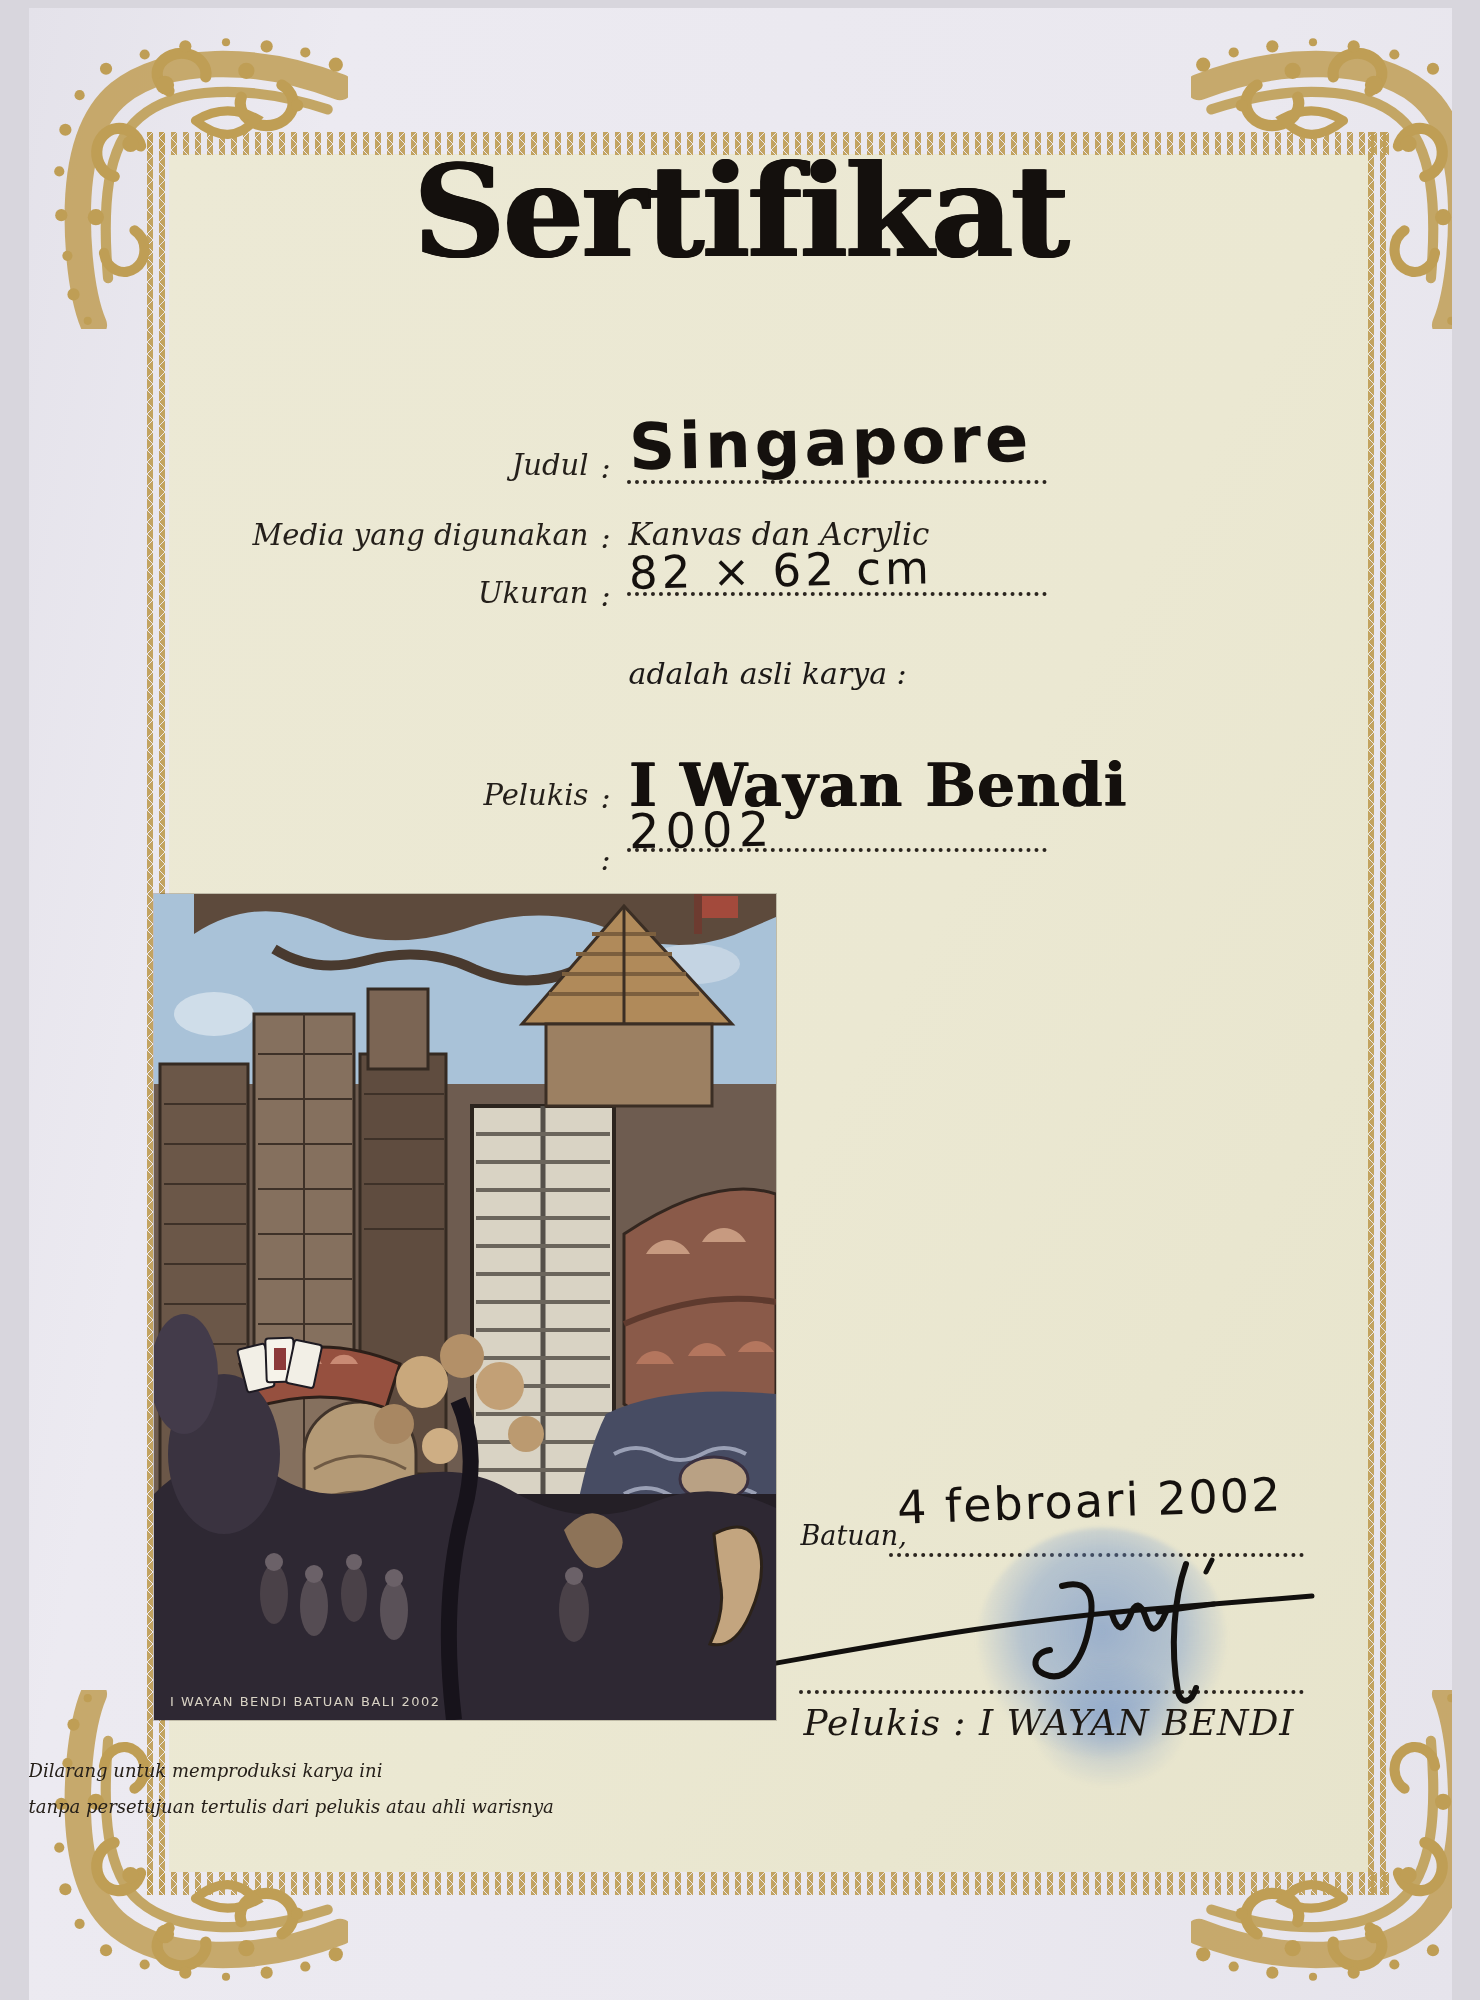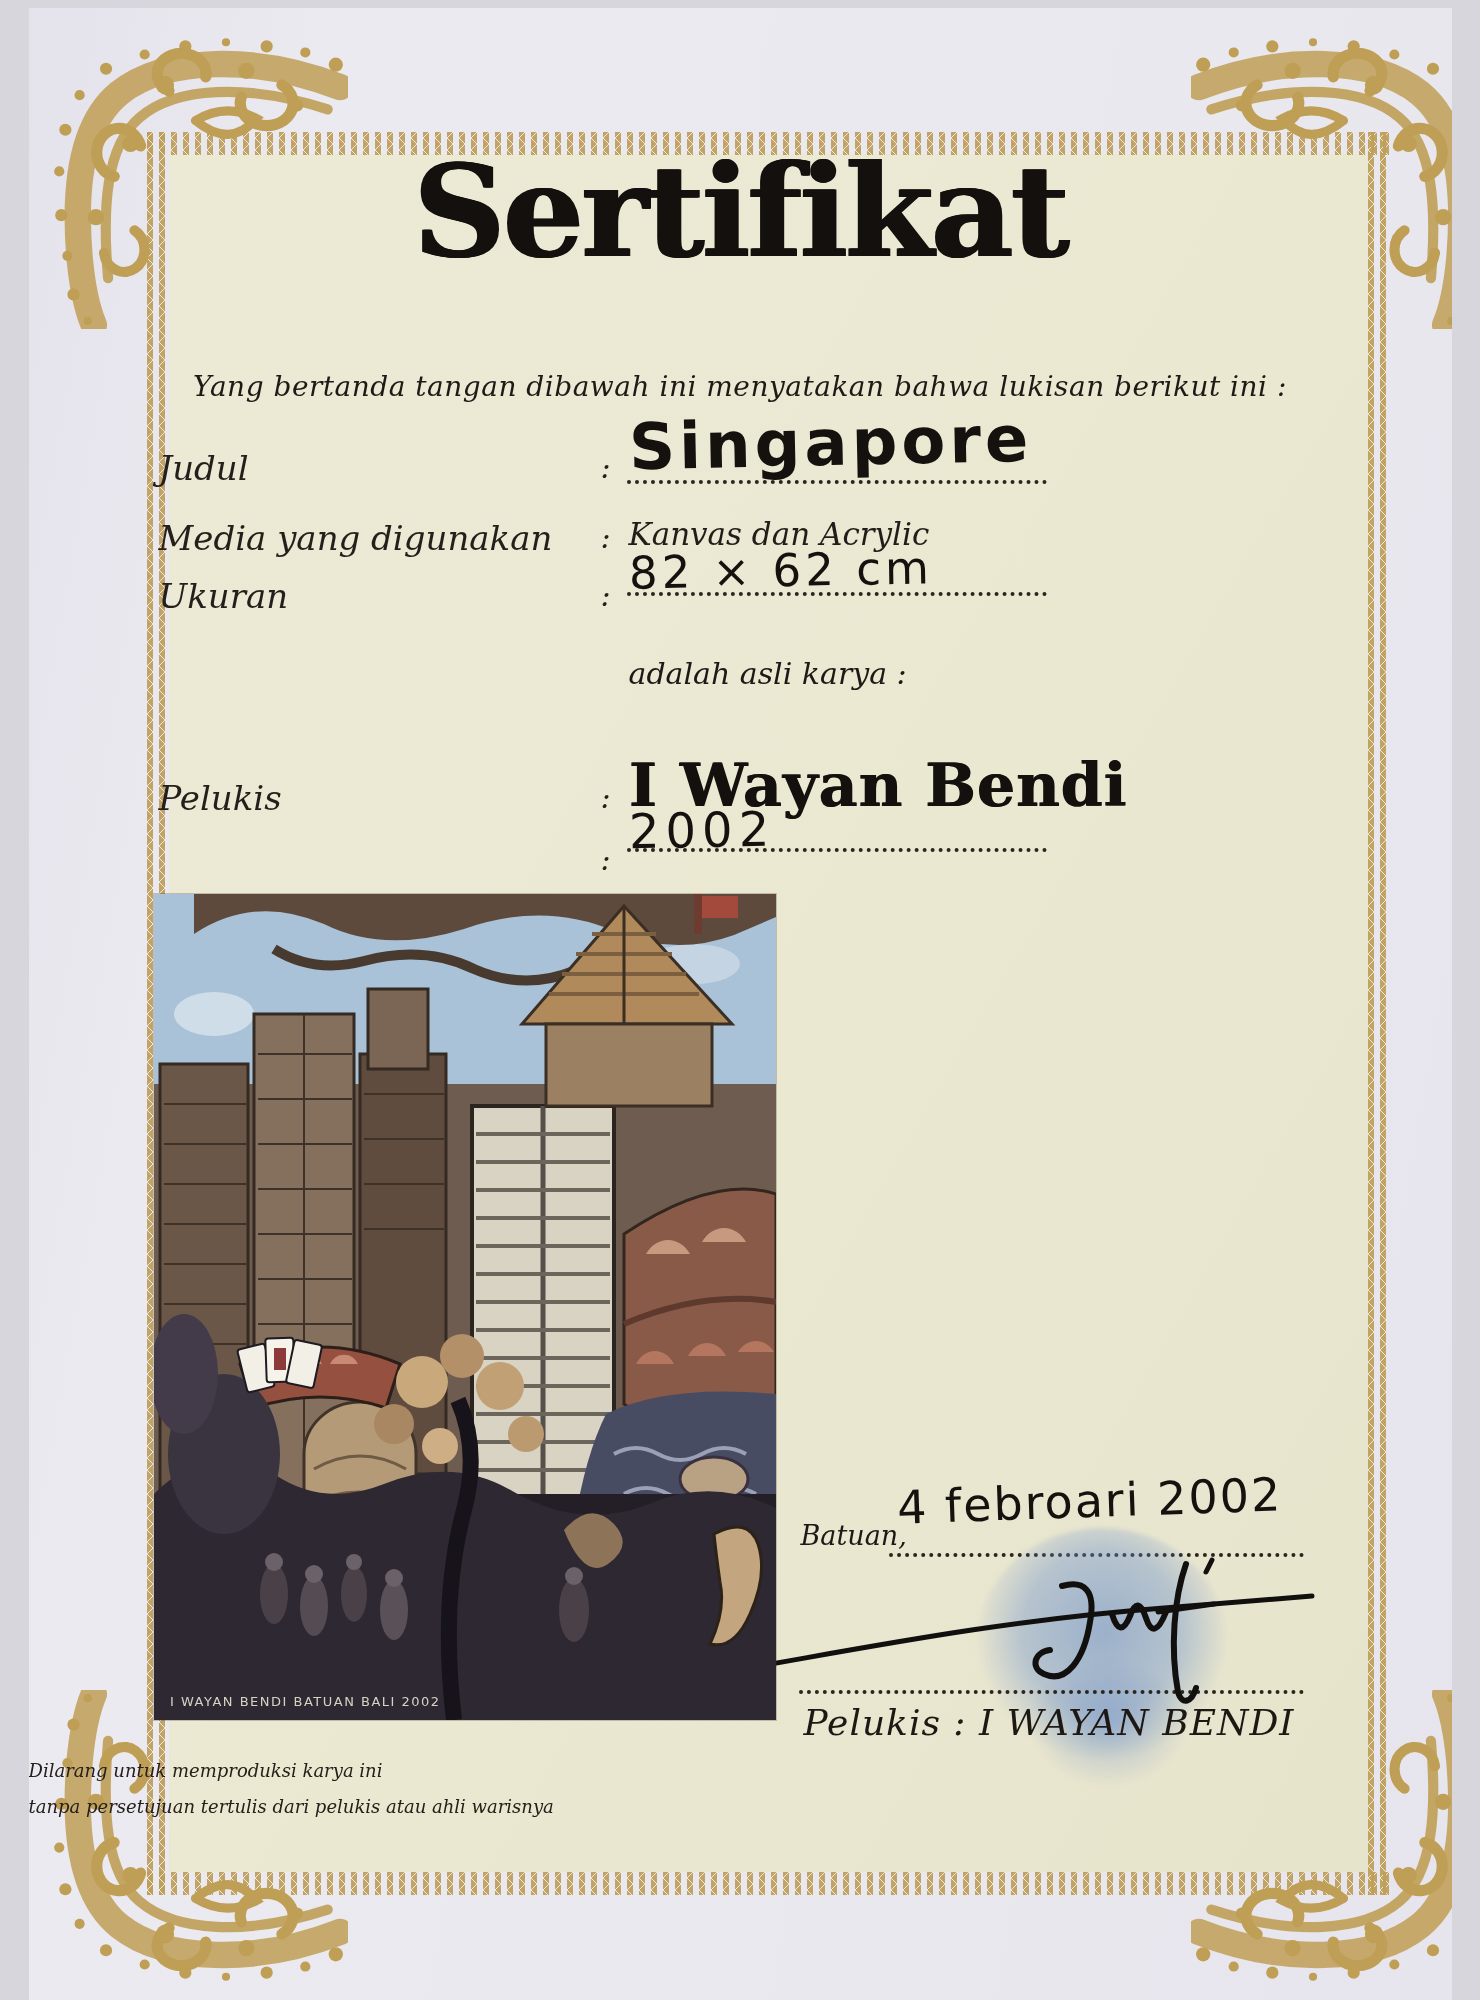--- a/index.html
+++ b/index.html
@@ -47,22 +47,22 @@
     position:absolute;left:0;right:0;top:128px;text-align:center;
     font-size:128px;font-weight:900;letter-spacing:-3px;color:#14100d;
     text-shadow:1px 0 0 #14100d, -1px 0 0 #14100d;
     z-index:5;
   }
   .intro{
     position:absolute;left:0;right:0;top:362px;text-align:center;
     font-size:28px;font-style:italic;color:#1e1a16;letter-spacing:.5px;z-index:5;
   }
   .label-cell{
-    position:absolute;left:130px;width:430px;
-    font-size:34px;font-style:italic;color:#241f1a;z-index:5;
+    position:absolute;left:130px;width:430px;text-align:right;
+    font-size:29px;font-style:italic;color:#241f1a;z-index:5;
   }
   .colon{
     position:absolute;left:572px;font-size:30px;font-style:italic;color:#241f1a;z-index:5;
   }
   .value{position:absolute;left:600px;z-index:5;white-space:nowrap;}
   .v-script{font-size:31px;font-style:italic;color:#221d18;}
   .hand{
     font-family:"DejaVu Sans", sans-serif;color:#15110e;
   }
   .v-marker{font-size:64px;font-weight:700;letter-spacing:4px;transform:rotate(-1.2deg);}
@@ -240,21 +240,20 @@
         <circle cx="44" cy="292" r="4"></circle>
       <circle cx="120" cy="60" r="9"></circle>
         <circle cx="200" cy="46" r="8"></circle>
         <circle cx="86" cy="118" r="8"></circle>
       <circle cx="52" cy="190" r="8"></circle>
         <circle cx="250" cy="80" r="6"></circle>
     </g>
   </svg>
 
   <div class="title">Sertifikat</div>
-  <div class="intro">Yang bertanda tangan dibawah ini menyatakan bahwa lukisan berikut ini :</div>
 
   <div class="label-cell" style="top:440px">Judul</div>
   <div class="colon" style="top:442px">:</div>
   <div class="value hand v-marker" style="top:398px">Singapore</div>
   <div class="dotline dl-judul"></div>
 
   <div class="label-cell" style="top:510px">Media yang digunakan</div>
   <div class="colon" style="top:512px">:</div>
   <div class="value v-script" style="top:508px">Kanvas dan Acrylic</div>
 

